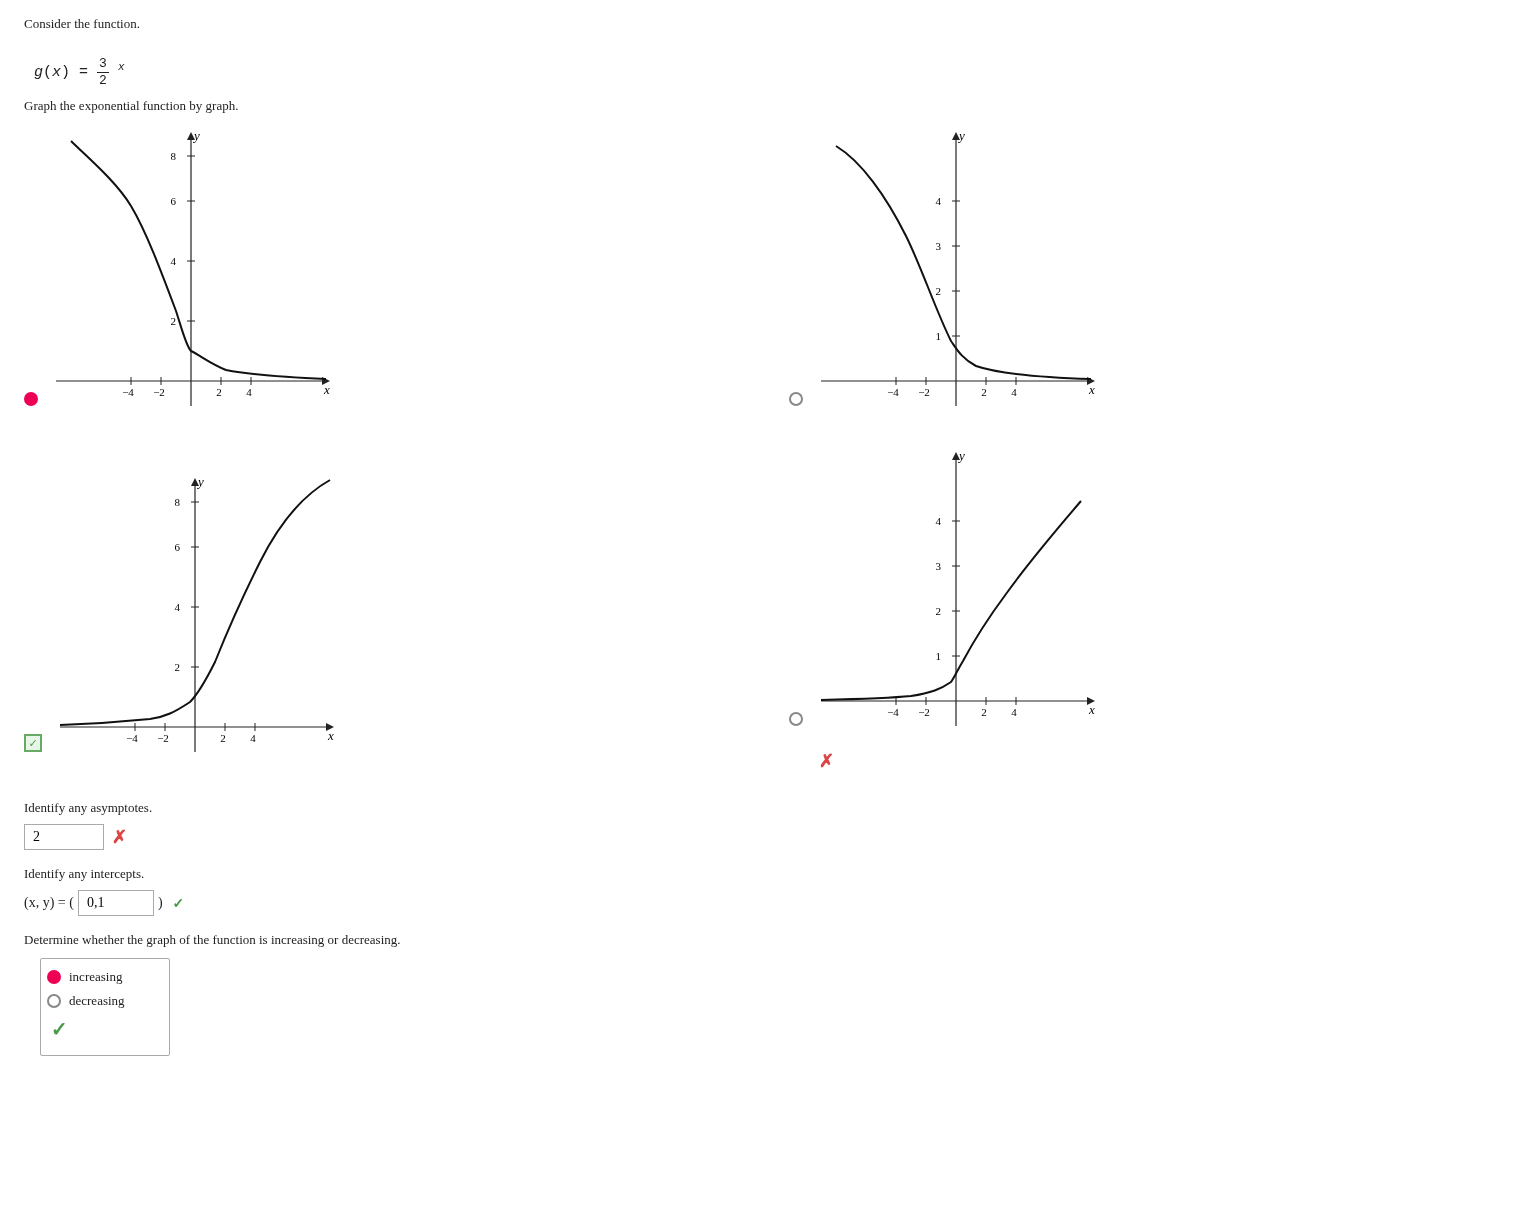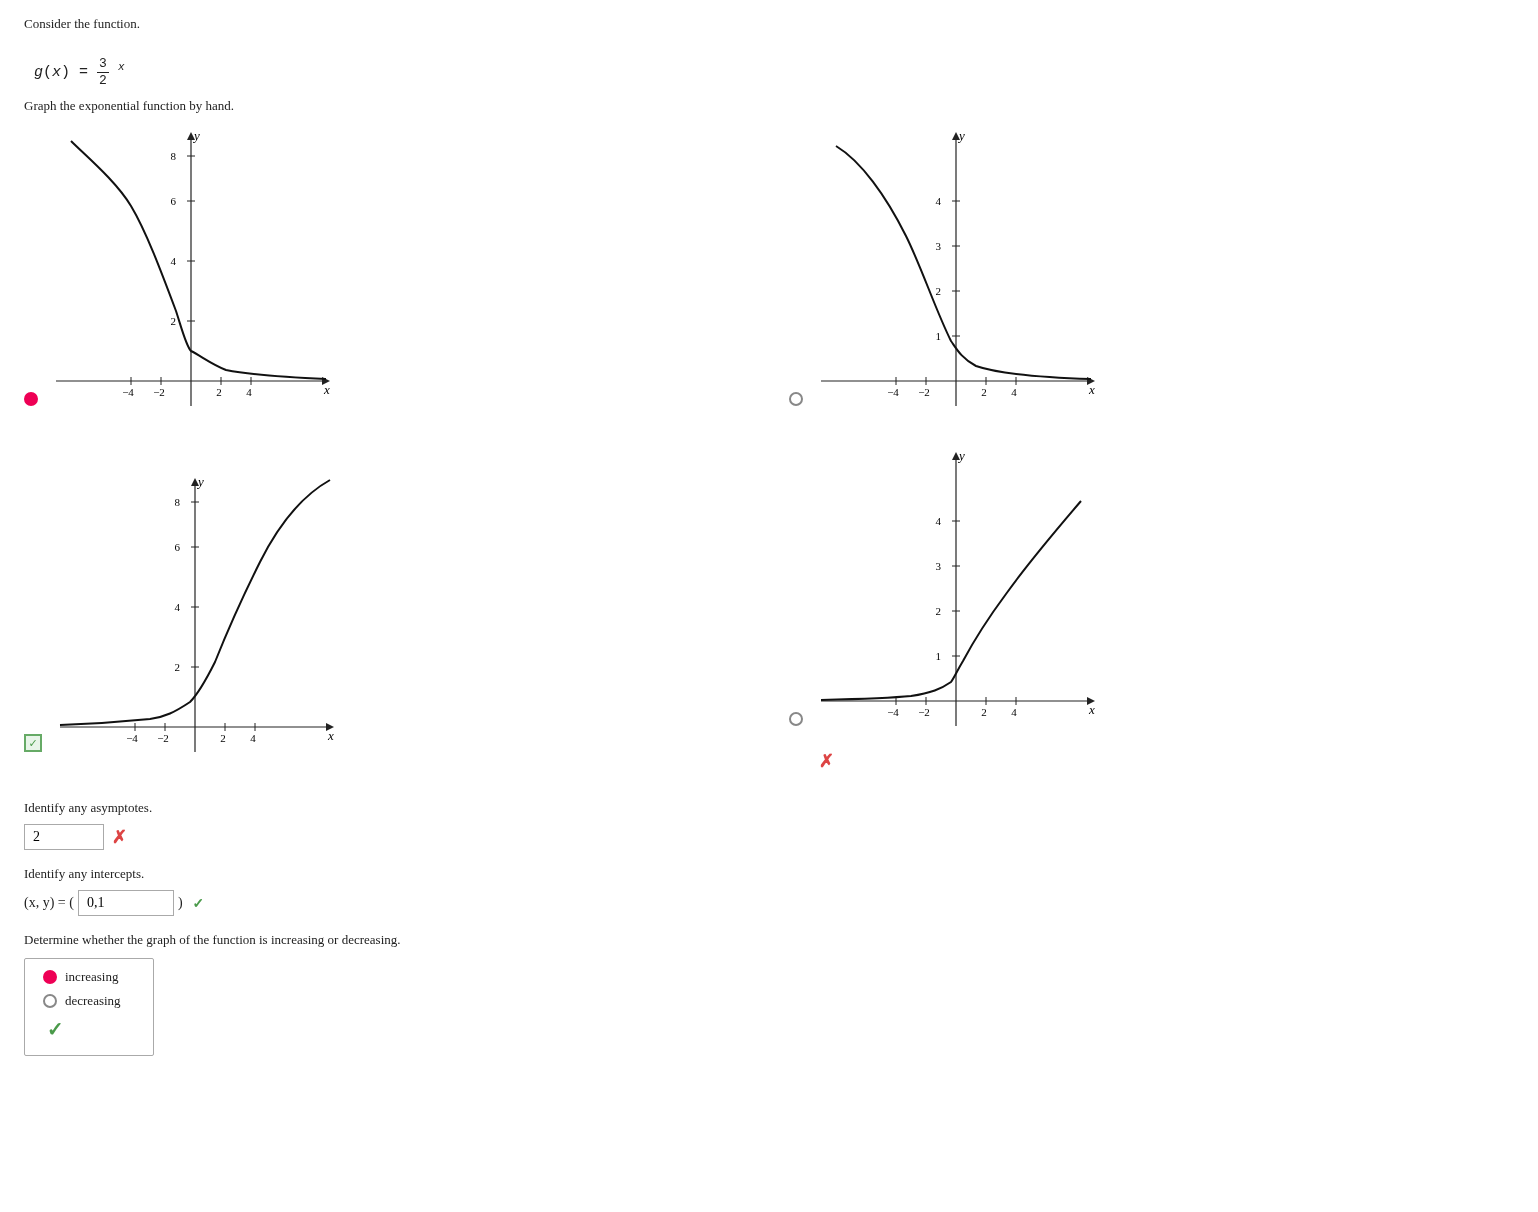--- a/index.html
+++ b/index.html
@@ -84,24 +84,25 @@
     .intercept-row span {
       font-size: 14px;
       text-align: center;
     }
     .determine-label {
       font-size: 13px;
       margin-bottom: 10px;
     }
     .radio-group-box {
       border: 1px solid #aaa;
-      padding: 10px 14px 14px 18px;
+      padding: 10px 14px 14px 6px;
       display: inline-block;
       border-radius: 2px;
       min-width: 130px;
+      margin-left: 16px;
     }
     .radio-option {
       display: flex;
       align-items: center;
       gap: 8px;
       margin-bottom: 8px;
       font-size: 13px;
     }
     .radio-group-box .check-mark {
       margin-top: 6px;
@@ -164,21 +165,21 @@
 
 <div class="function-display">
   <i>g</i>(<i>x</i>) = 
   <span style="display:inline-flex; flex-direction:column; align-items:center; vertical-align:middle; font-size:13px; line-height:1.2;">
     <span style="border-bottom:1px solid #222; padding:0 2px;">3</span>
     <span style="padding:0 2px;">2</span>
   </span>
   <sup style="font-size:11px; vertical-align:super;"><i>x</i></sup>
 </div>
 
-<div class="graph-instruction">Graph the exponential function by hand.</div>
+<div class="graph-instruction">Graph the exponential function by graph.</div>
 
 <div class="graphs-grid">
 
   <div class="graph-container">
     <div class="radio-area">
       <span class="graph-radio-selected"></span>
     </div>
     <div class="graph-wrapper">
       <svg class="graph" width="290" height="300" viewBox="0 0 290 300">
 
@@ -338,21 +339,21 @@
 <div class="section-label">Identify any asymptotes.</div>
 <div class="answer-row">
   <input type="text" value="2" style="width: 80px;">
   <span class="x-mark">✗</span>
 </div>
 
 
 <div class="section-label">Identify any intercepts.</div>
 <div class="intercept-row">
   <span>(x, y) = (</span>
-  <input type="text" value="0,1" style="width: 96px;">
+  <input type="text" value="0,1" style="width: 76px;">
   <span>)</span>
   <span class="check-mark" style="margin-left:6px;">✓</span>
 </div>
 
 
 <div class="determine-label">Determine whether the graph of the function is increasing or decreasing.</div>
 <div class="radio-group-box">
   <div class="radio-option">
     <span class="selected-radio-circle"></span>
     <span>increasing</span>

